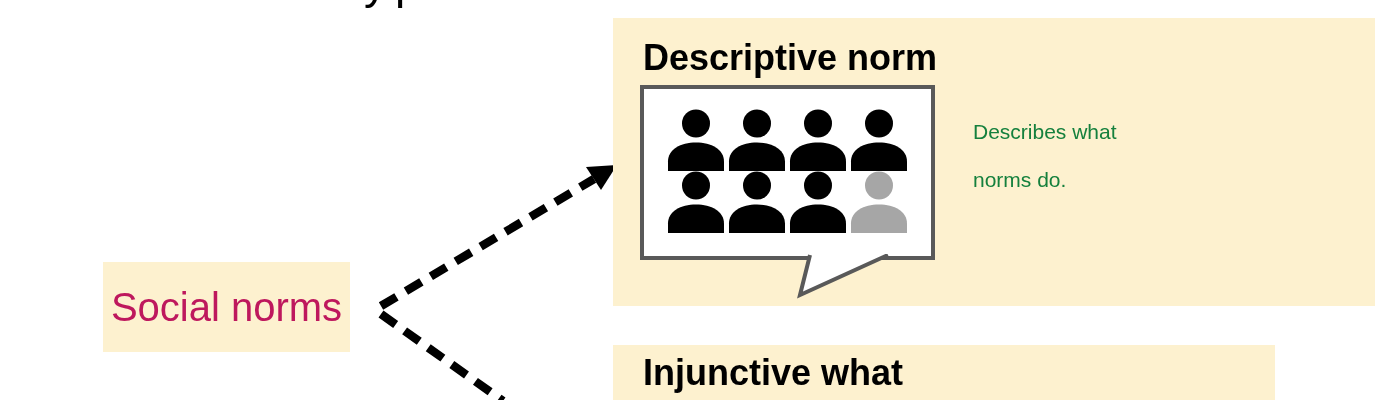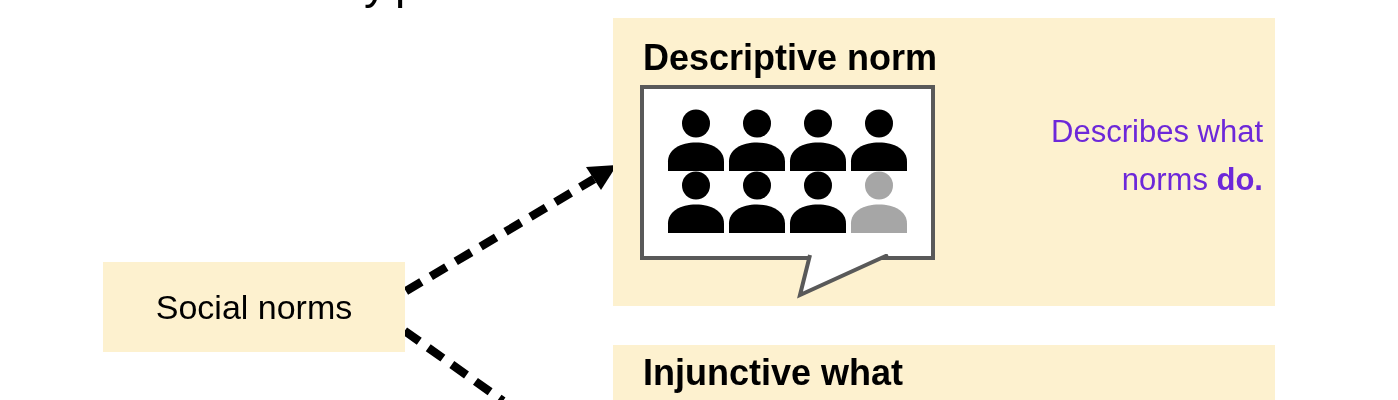--- a/index.html
+++ b/index.html
@@ -22,29 +22,29 @@
     overflow: hidden;
   }
   #top-fragment .frag-inner {
     position: absolute; left: 0; top: -41px;
     font-size: 46px; line-height: 46px; letter-spacing: 8px;
     color: #000; white-space: nowrap;
   }
 
   
   #social-norms-box {
-    left: 103px; top: 262px; width: 302px; height: 90px;
+    left: 103px; top: 262px; width: 247px; height: 90px;
     background: var(--cream);
     display: flex; align-items: center; justify-content: center;
-    font-size: 34px; color: #000000;
+    font-size: 40px; color: #be185d;
   }
 
   
   #descriptive-box {
-    left: 613px; top: 18px; width: 662px; height: 288px;
+    left: 613px; top: 18px; width: 762px; height: 288px;
     background: var(--cream);
   }
   .branch-title {
     position: absolute; left: 30px;
     font-size: 36px; font-weight: 700; line-height: 44px;
     color: #000; white-space: nowrap;
   }
   #descriptive-title { top: 18px; }
 
   #speech-bubble {
@@ -57,23 +57,23 @@
     align-items: center; gap: 4px;
     padding-top: 20px;
   }
   .crowd-row { display: flex; gap: 3px; }
   .person-icon { display: block; }
 
   #bubble-tail { position: absolute; left: 183px; top: 236px; }
 
   #descriptive-desc {
     position: absolute; left: 360px; top: 90px; width: 290px;
-    text-align: right; font-size: 31px; line-height: 48px; color: #6d28d9;
+    text-align: left; font-size: 21px; line-height: 48px; color: #15803d;
   }
-  #descriptive-desc .bold { font-weight: 700; }
+  #descriptive-desc .bold { font-weight: 400; }
 
   
   #injunctive-box {
     left: 613px; top: 345px; width: 662px; height: 75px;
     background: var(--cream);
   }
   #injunctive-title { top: 6px; }
 
   #arrows { left: 0; top: 0; pointer-events: none; }
 </style>

